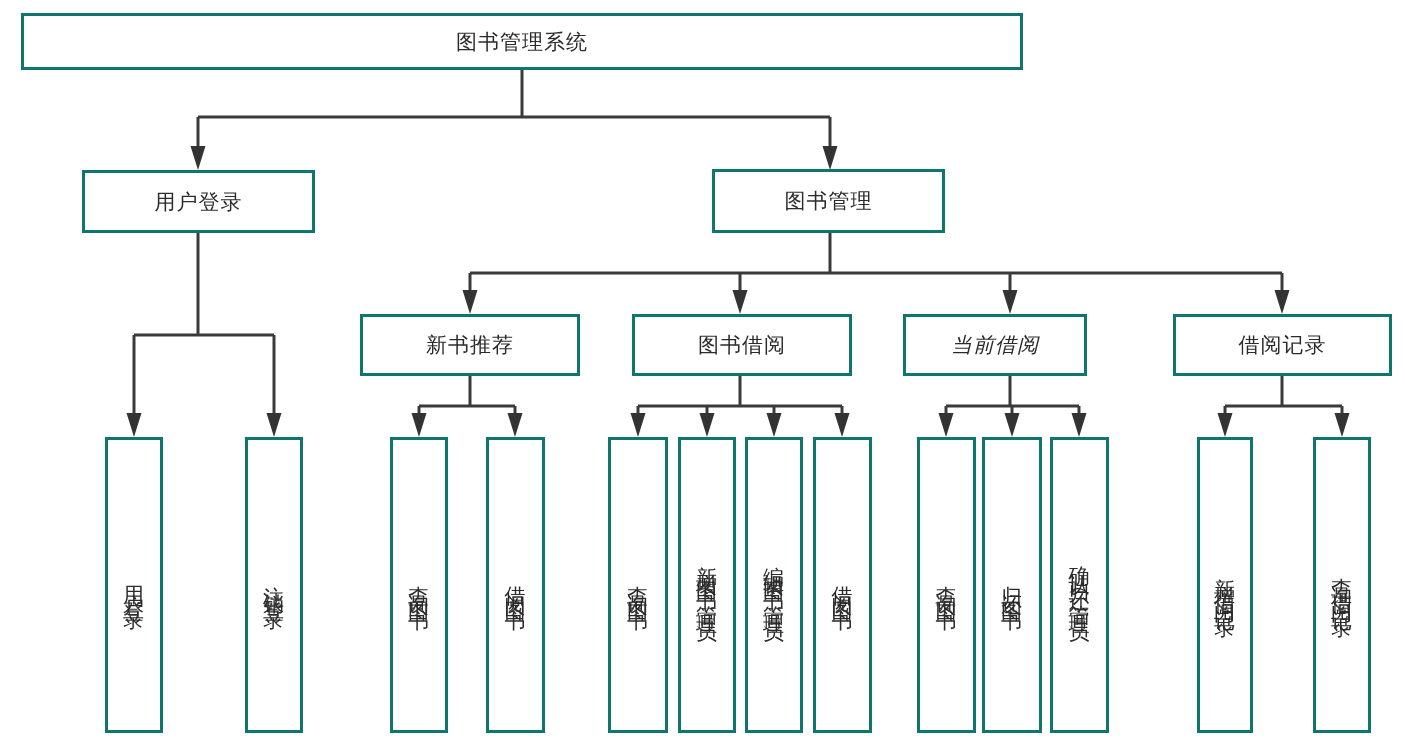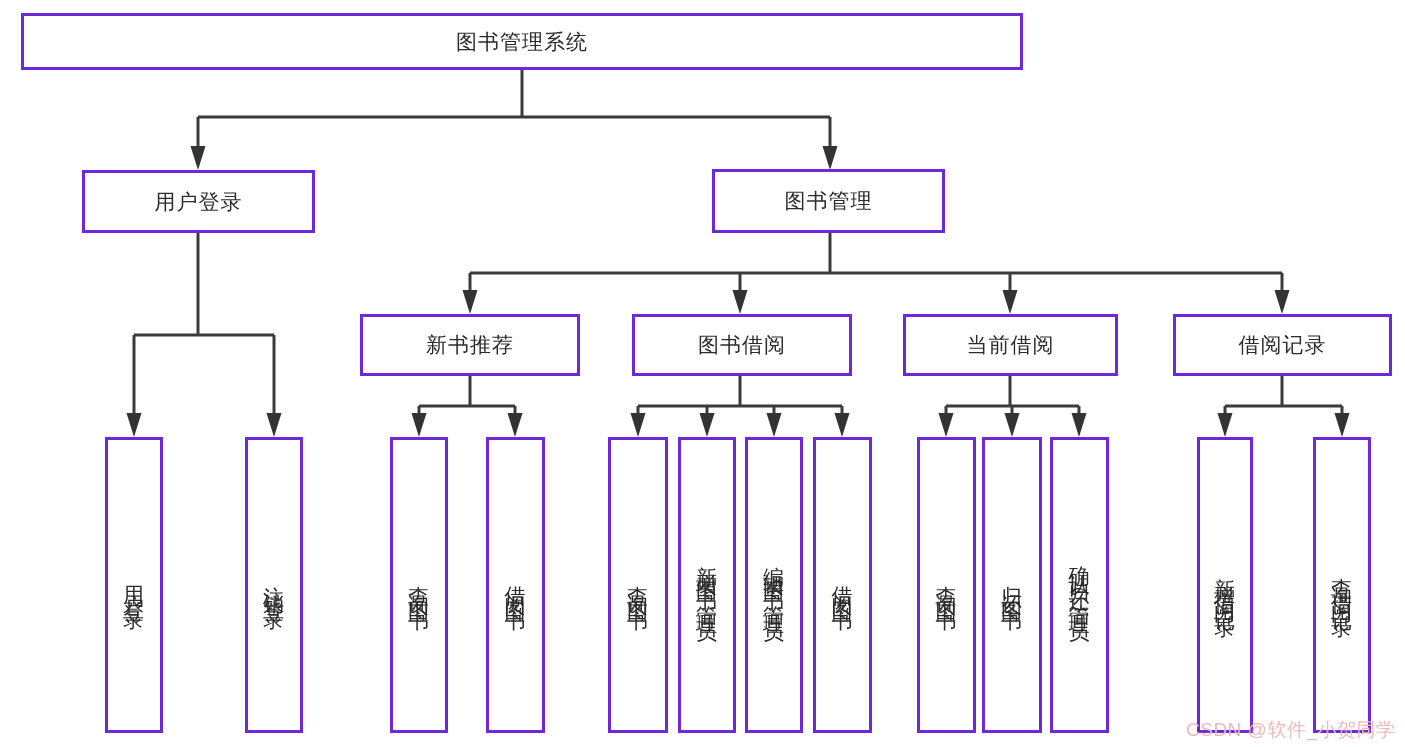--- a/index.html
+++ b/index.html
@@ -17,21 +17,21 @@
   }
   #connectors {
     position: absolute;
     left: 0; top: 0;
     width: 1405px; height: 747px;
     z-index: 1;
   }
   .box {
     position: absolute;
     box-sizing: border-box;
-    border: 3px solid #6d28d9;
+    border: 3px solid #0f766e;
     background: #ffffff;
     display: flex;
     align-items: center;
     justify-content: center;
     color: #2b2b2b;
     font-size: 21px;
     z-index: 2;
     letter-spacing: 1px;
   }
   .vbox span {
@@ -144,21 +144,21 @@
   <div class="box" style="left:712px; top:169px; width:233px; height:64px;align-items:center;">
     <span>图书管理</span>
   </div>
 
   <div class="box" style="left:360px; top:314px; width:220px; height:62px;text-align:right;">
     <span>新书推荐</span>
   </div>
   <div class="box" style="left:632px; top:314px; width:220px; height:62px;">
     <span>图书借阅</span>
   </div>
-  <div class="box" style="left:903px; top:314px; width:215px; height:62px;">
+  <div class="box" style="left:903px; top:314px; width:184px; height:62px;font-style:italic;">
     <span>当前借阅</span>
   </div>
   <div class="box" style="left:1173px; top:314px; width:219px; height:62px;">
     <span>借阅记录</span>
   </div>
 
   <div class="box vbox leaf" style="left:105px; width:58px;">
     <span>用户登录</span>
   </div>
   <div class="box vbox leaf" style="left:245px; width:58px;">
@@ -195,15 +195,14 @@
     <span>确认归还（管理员）</span>
   </div>
 
   <div class="box vbox leaf" style="left:1197px; width:56px;">
     <span>新增借阅记录</span>
   </div>
   <div class="box vbox leaf" style="left:1313px; width:58px;">
     <span>查询借阅记录</span>
   </div>
 
-  <div id="watermark">CSDN @软件_小贺同学</div>
 
 </div>
 
 </body></html>

